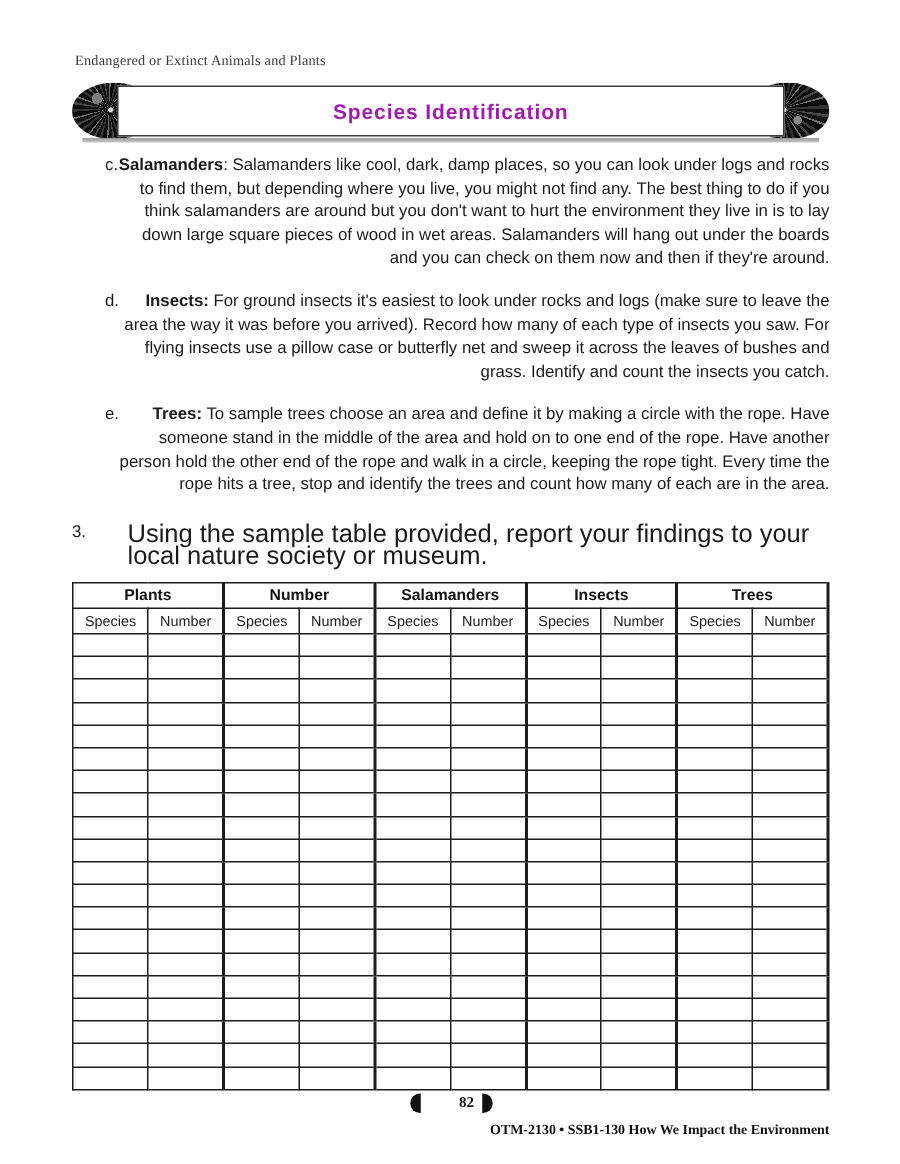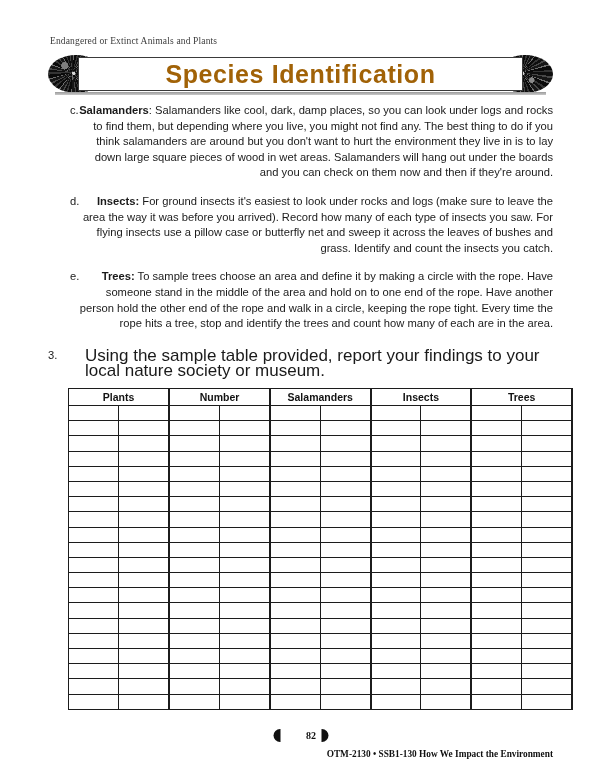--- a/index.html
+++ b/index.html
@@ -79,24 +79,24 @@
         #6d6d6d 19deg 22deg, #0a0a0a 22deg 31deg, #343434 31deg 36deg);
   }
   .banner-cap.left .blob { left: 0; }
   .banner-cap.right .blob { right: 0; }
   .banner-title {
     position: absolute;
     left: 0; right: 0; top: 0; bottom: 0;
     display: flex;
     align-items: center;
     justify-content: center;
-    font-size: 25px;
+    font-size: 14px;
     font-weight: bold;
     letter-spacing: 0.6px;
-    color: #a16207;
+    color: #a21caf;
     padding-bottom: 0;
   }
 
   
   .content {
     position: absolute;
     left: 48px;
     top: 103px;
     width: 505px;
   }
@@ -138,21 +138,20 @@
   }
 
   
   .sample-table {
     position: absolute;
     left: 48px;
     top: 388px;
     width: 505px;
     border-collapse: collapse;
     table-layout: fixed;
-    margin-left: 20px;
   }
   .sample-table th,
   .sample-table td {
     border: 1.3px solid #1c1c1c;
     padding: 0;
     margin: 0;
   }
   .sample-table th.group {
     height: 16px;
     font-size: 10.5px;
@@ -260,20 +259,32 @@
 
 <table class="sample-table">
   <thead>
     <tr>
         <th class="group" colspan="2">Plants</th>
         <th class="group group-sep" colspan="2">Number</th>
         <th class="group group-sep" colspan="2">Salamanders</th>
         <th class="group group-sep" colspan="2">Insects</th>
         <th class="group group-sep group-sep-r" colspan="2">Trees</th>
       </tr>
+    <tr>
+        <th class="sub">Species</th>
+        <th class="sub">Number</th>
+        <th class="sub group-sep">Species</th>
+        <th class="sub">Number</th>
+        <th class="sub group-sep">Species</th>
+        <th class="sub">Number</th>
+        <th class="sub group-sep">Species</th>
+        <th class="sub">Number</th>
+        <th class="sub group-sep">Species</th>
+        <th class="sub group-sep-r">Number</th>
+      </tr>
   </thead>
   <tbody>
       <tr>
         <td class="cell"></td>
         <td class="cell"></td>
         <td class="cell group-sep"></td>
         <td class="cell"></td>
         <td class="cell group-sep"></td>
         <td class="cell"></td>
         <td class="cell group-sep"></td>

